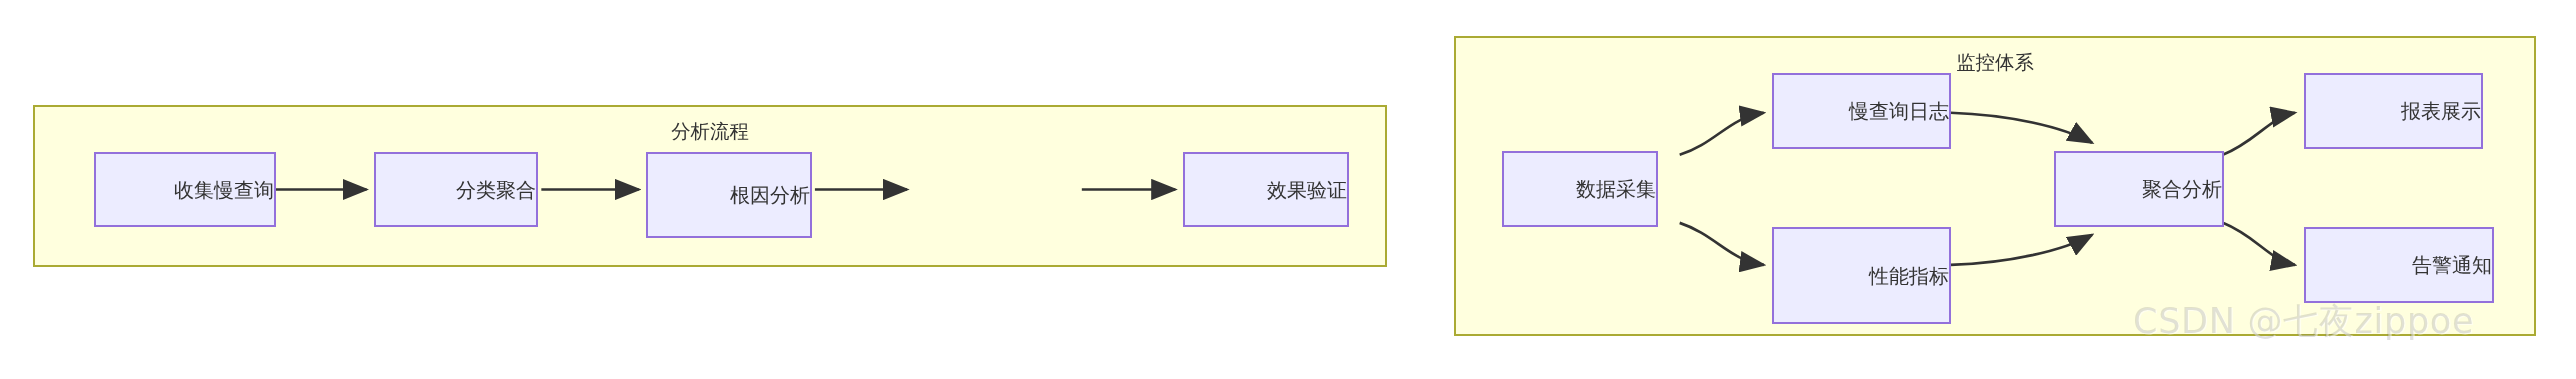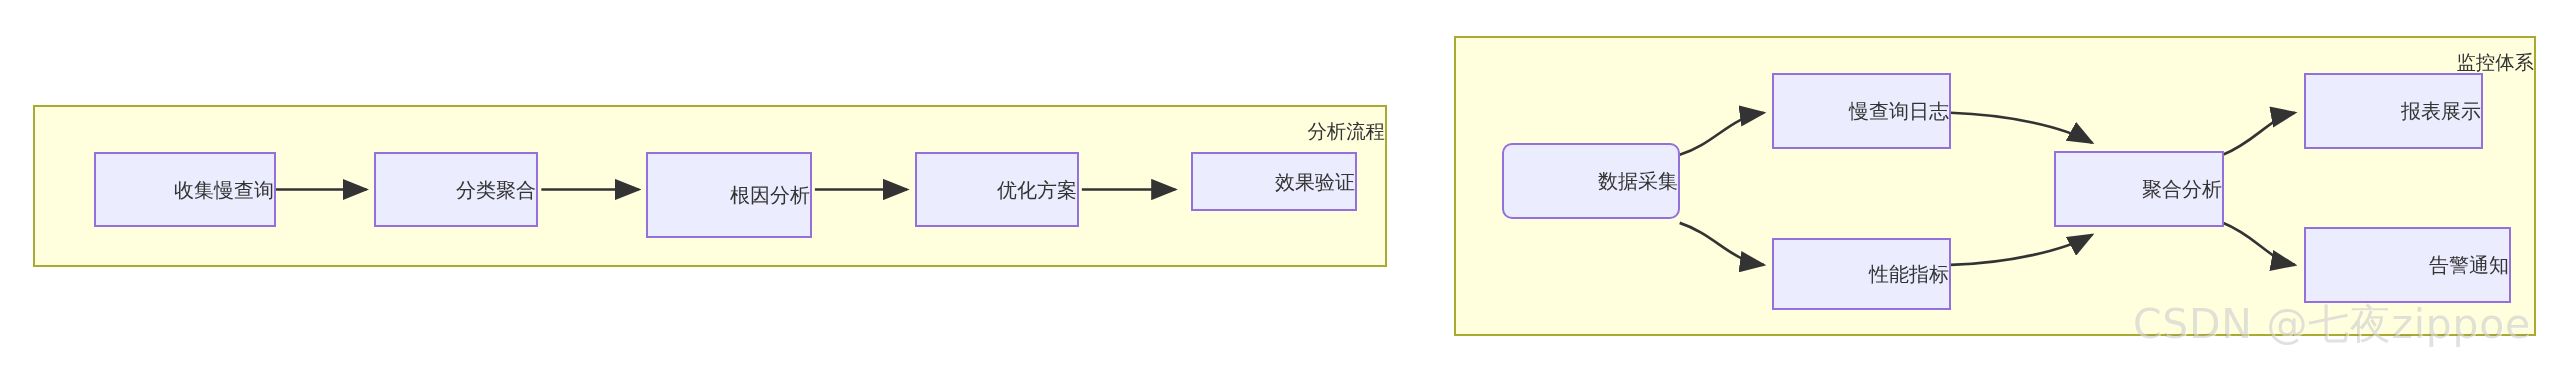--- a/index.html
+++ b/index.html
@@ -38,21 +38,21 @@
     left: 1454px;
     top: 36px;
     width: 1082px;
     height: 300px;
   }
 
   .subgraph-title {
     position: absolute;
     left: 0;
     right: 0;
-    text-align: right;
+    text-align: center;
     font-size: 19.4px;
     color: #333333;
     line-height: 1;
     white-space: nowrap;
   }
   #subgraph-analysis .subgraph-title { top: 14.7px; }
   #subgraph-monitoring .subgraph-title { top: 14.7px; }
 
   
   .node {
@@ -67,29 +67,29 @@
     font-size: 20px;
     line-height: 1;
     white-space: nowrap;
   }
 
   
   #node-collect   { left: 81px;  top: 152px; width: 182px; height: 75px; margin-left: 13px; }
   #node-classify  { left: 374px;  top: 152px; width: 164px; height: 75px; }
   #node-rootcause { left: 646px;  top: 152px; width: 166px; height: 86px; }
   #node-optimize  { left: 915px; top: 152px; width: 164px; height: 75px; }
-  #node-verify    { left: 1183px; top: 152px; width: 166px; height: 59px; margin-left: 8px; }
+  #node-verify    { left: 1183px; top: 152px; width: 166px; height: 75px; }
 
   
-  #node-collect-data { left: 1502px; top: 143px; width: 178px; height: 76px; border-radius: 10px; }
+  #node-collect-data { left: 1502px; top: 151px; width: 156px; height: 76px; }
   #node-slowlog      { left: 1772px; top: 73px; width: 179px; height: 76px; }
-  #node-perfmetric   { left: 1772px; top: 227px; width: 179px; height: 72px; margin-top: 11px; }
+  #node-perfmetric   { left: 1772px; top: 227px; width: 179px; height: 97px; }
   #node-aggregate    { left: 2054px; top: 151px; width: 170px; height: 76px; font-family: Liberation Serif, serif; }
   #node-report       { left: 2304px; top: 73px; width: 179px; height: 76px; }
-  #node-alert        { left: 2304px; top: 227px; width: 207px; height: 76px; }
+  #node-alert        { left: 2304px; top: 227px; width: 190px; height: 76px; }
 
   
   .edges {
     position: absolute;
     left: 0;
     top: 0;
     width: 2576px;
     height: 379px;
     pointer-events: none;
   }
@@ -97,21 +97,21 @@
     fill: none;
     stroke: #333333;
     stroke-width: 4;
   }
 
   
   #watermark {
     position: absolute;
     left: 2133px;
     top: 304px;
-    font-size: 41px;
+    font-size: 35px;
     line-height: 1;
     color: rgba(120, 120, 120, 0.22);
     text-shadow: 1.3px 1.3px 0 rgba(255, 255, 255, 0.55);
     white-space: nowrap;
     letter-spacing: 0.7px;
   }
 </style>
 </head>
 <body>
 
@@ -147,23 +147,20 @@
 
   <div class="node" id="node-collect">
     <span>收集慢查询</span>
   </div>
   <div class="node" id="node-classify">
     <span>分类聚合</span>
   </div>
   <div class="node" id="node-rootcause">
     <span>根因分析</span>
   </div>
-  <div class="node" id="node-optimize">
-    <span>优化方案</span>
-  </div>
   <div class="node" id="node-verify">
     <span>效果验证</span>
   </div>
 
   <div class="node" id="node-collect-data">
     <span>数据采集</span>
   </div>
   <div class="node" id="node-slowlog">
     <span>慢查询日志</span>
   </div>

